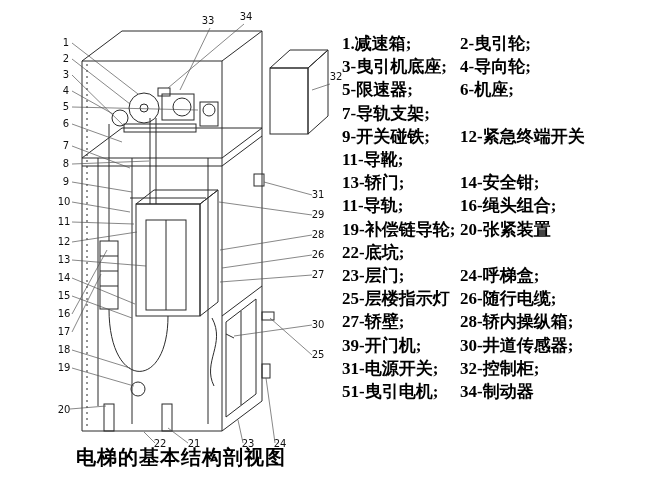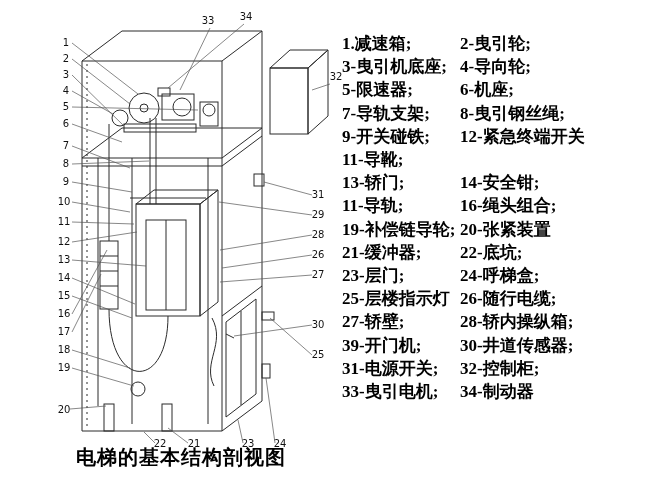--- a/index.html
+++ b/index.html
@@ -214,21 +214,20 @@
     <div class="legend-line">
         <span class="legend-left">3-曳引机底座;</span>
         <span>4-导向轮;</span>
       </div>
     <div class="legend-line">
         <span class="legend-left">5-限速器;</span>
         <span>6-机座;</span>
       </div>
     <div class="legend-line">
         <span class="legend-left">7-导轨支架;</span>
-        <span>8-曳引钢丝绳;</span>
       </div>
     <div class="legend-line">
         <span class="legend-left">9-开关碰铁;</span>
         <span>12-紧急终端开关</span>
       </div>
     <div class="legend-line">
         <span class="legend-left">11-导靴;</span>
       </div>
     <div class="legend-line">
         <span class="legend-left">13-轿门;</span>
@@ -236,21 +235,20 @@
       </div>
     <div class="legend-line">
         <span class="legend-left">11-导轨;</span>
         <span>16-绳头组合;</span>
       </div>
     <div class="legend-line">
         <span class="legend-left">19-补偿链导轮;</span>
         <span>20-张紧装置</span>
       </div>
     <div class="legend-line">
-        <span class="legend-left">21-缓冲器;</span>
         <span>22-底坑;</span>
       </div>
     <div class="legend-line">
         <span class="legend-left">23-层门;</span>
         <span>24-呼梯盒;</span>
       </div>
     <div class="legend-line">
         <span class="legend-left">25-层楼指示灯</span>
         <span>26-随行电缆;</span>
       </div>
@@ -260,20 +258,20 @@
       </div>
     <div class="legend-line">
         <span class="legend-left">39-开门机;</span>
         <span>30-井道传感器;</span>
       </div>
     <div class="legend-line">
         <span class="legend-left">31-电源开关;</span>
         <span>32-控制柜;</span>
       </div>
     <div class="legend-line">
-        <span class="legend-left">33-曳引电机;</span>
+        <span class="legend-left">51-曳引电机;</span>
         <span>34-制动器</span>
       </div>
   </div>
 
   <div class="caption">电梯的基本结构剖视图</div>
 
 </div>
 
 </body></html>

